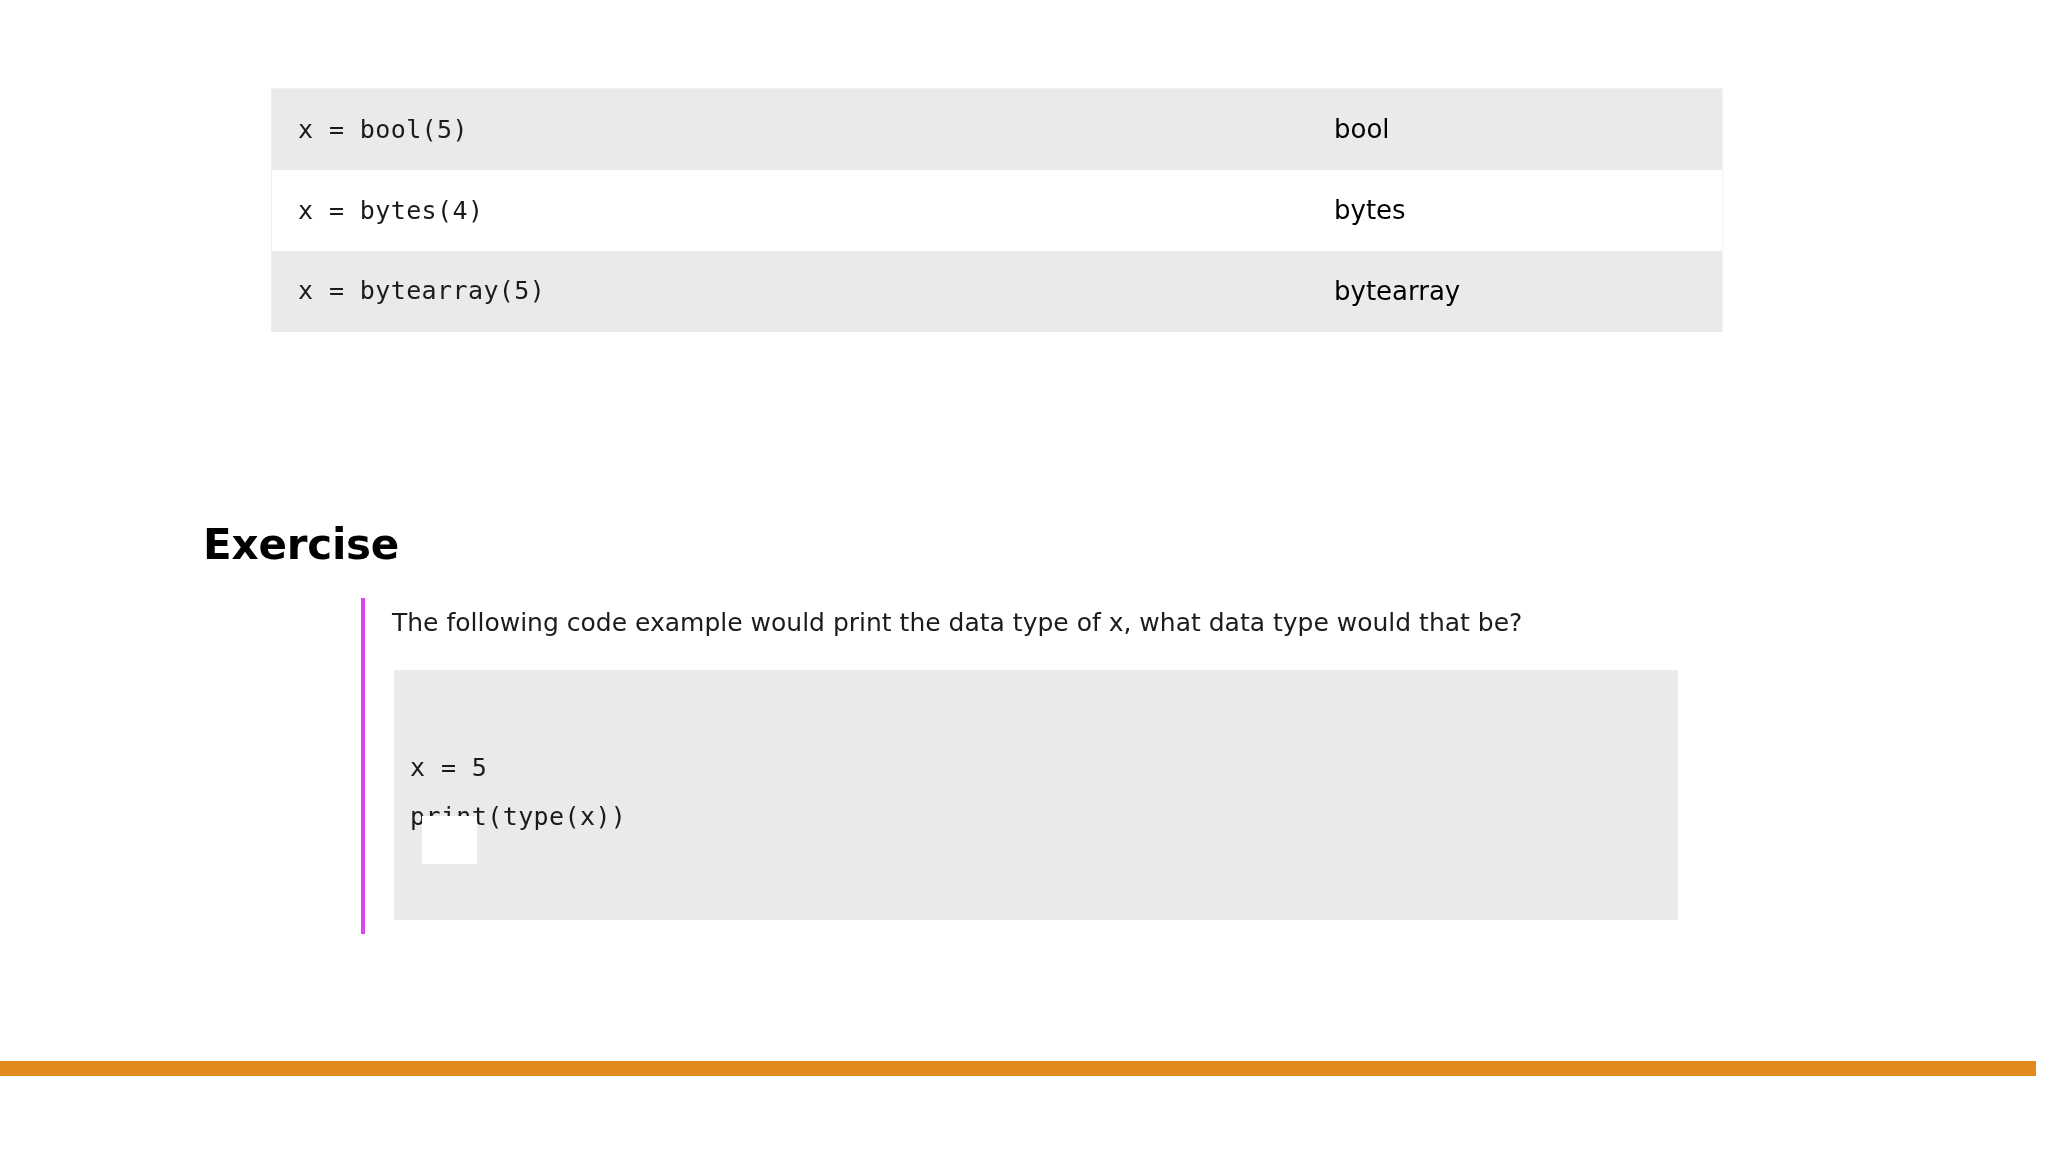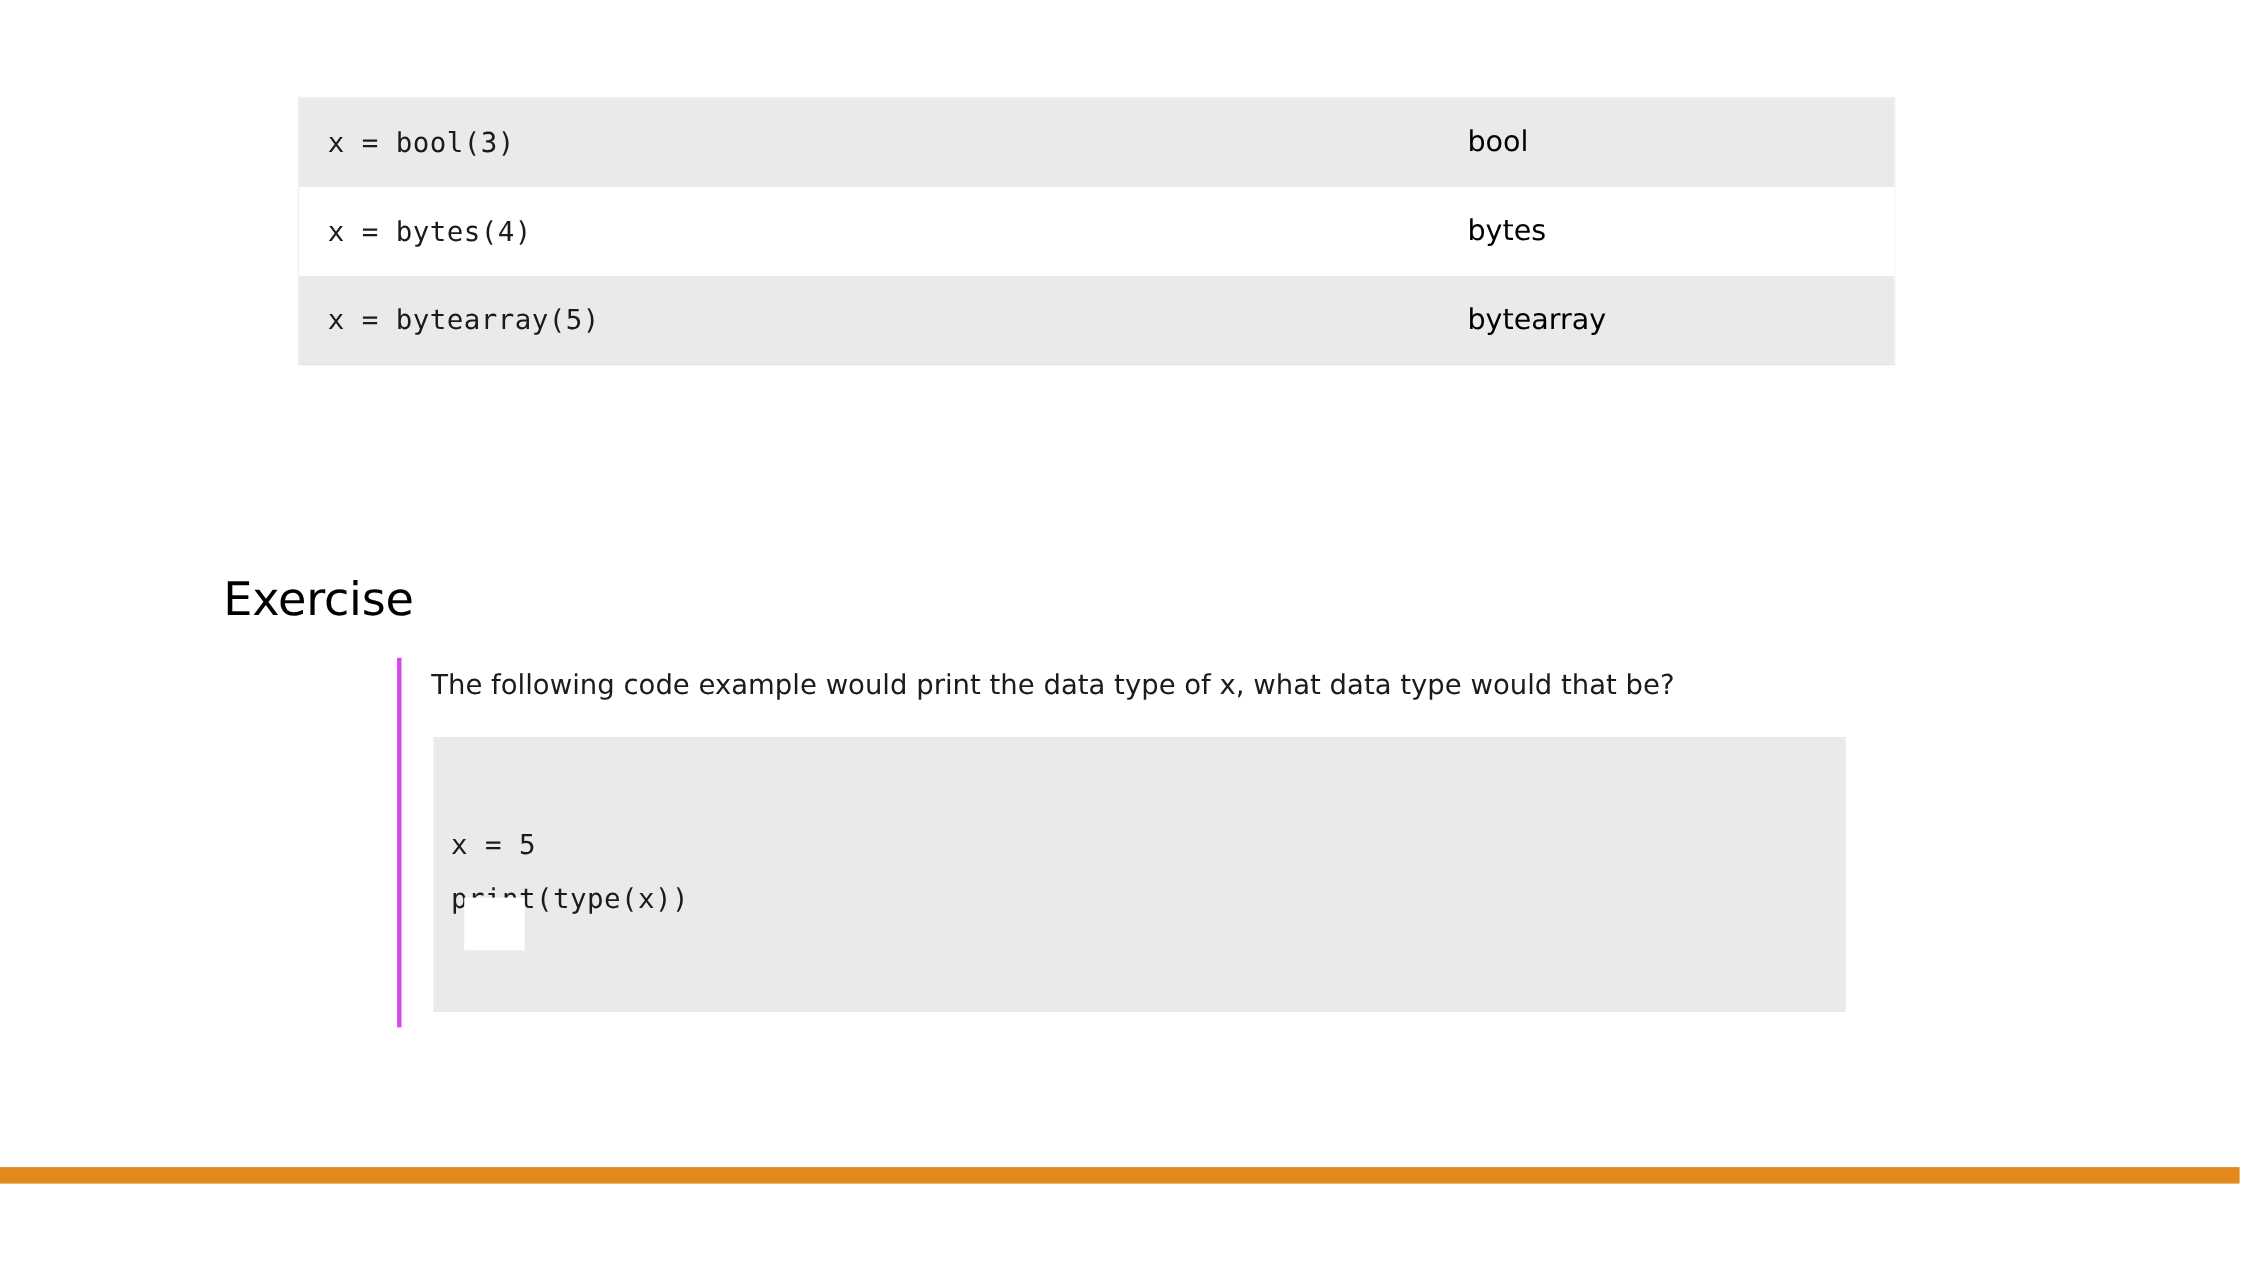--- a/index.html
+++ b/index.html
@@ -58,21 +58,21 @@
     font-size: 26px;
     color: #000000;
   }
 
   
   .exercise-heading {
     position: absolute;
     left: 203px;
     top: 485px;
     font-family: "DejaVu Sans", sans-serif;
-    font-weight: normal;
+    font-weight: bold;
     font-size: 42px;
     color: #000000;
     letter-spacing: -0.2px;
   }
 
   
   .exercise-block {
     position: absolute;
     left: 361px;
     top: 598px;
@@ -136,21 +136,21 @@
     height: 15px;
     background: #e2891c;
   }
 </style>
 </head>
 <body>
 
 <table class="type-table">
   <tbody>
     <tr class="shaded">
-      <td class="code-cell">x = bool(3)</td>
+      <td class="code-cell">x = bool(5)</td>
       <td class="name-cell">bool</td>
     </tr>
     <tr class="plain">
       <td class="code-cell">x = bytes(4)</td>
       <td class="name-cell">bytes</td>
     </tr>
     <tr class="shaded">
       <td class="code-cell">x = bytearray(5)</td>
       <td class="name-cell">bytearray</td>
     </tr>

